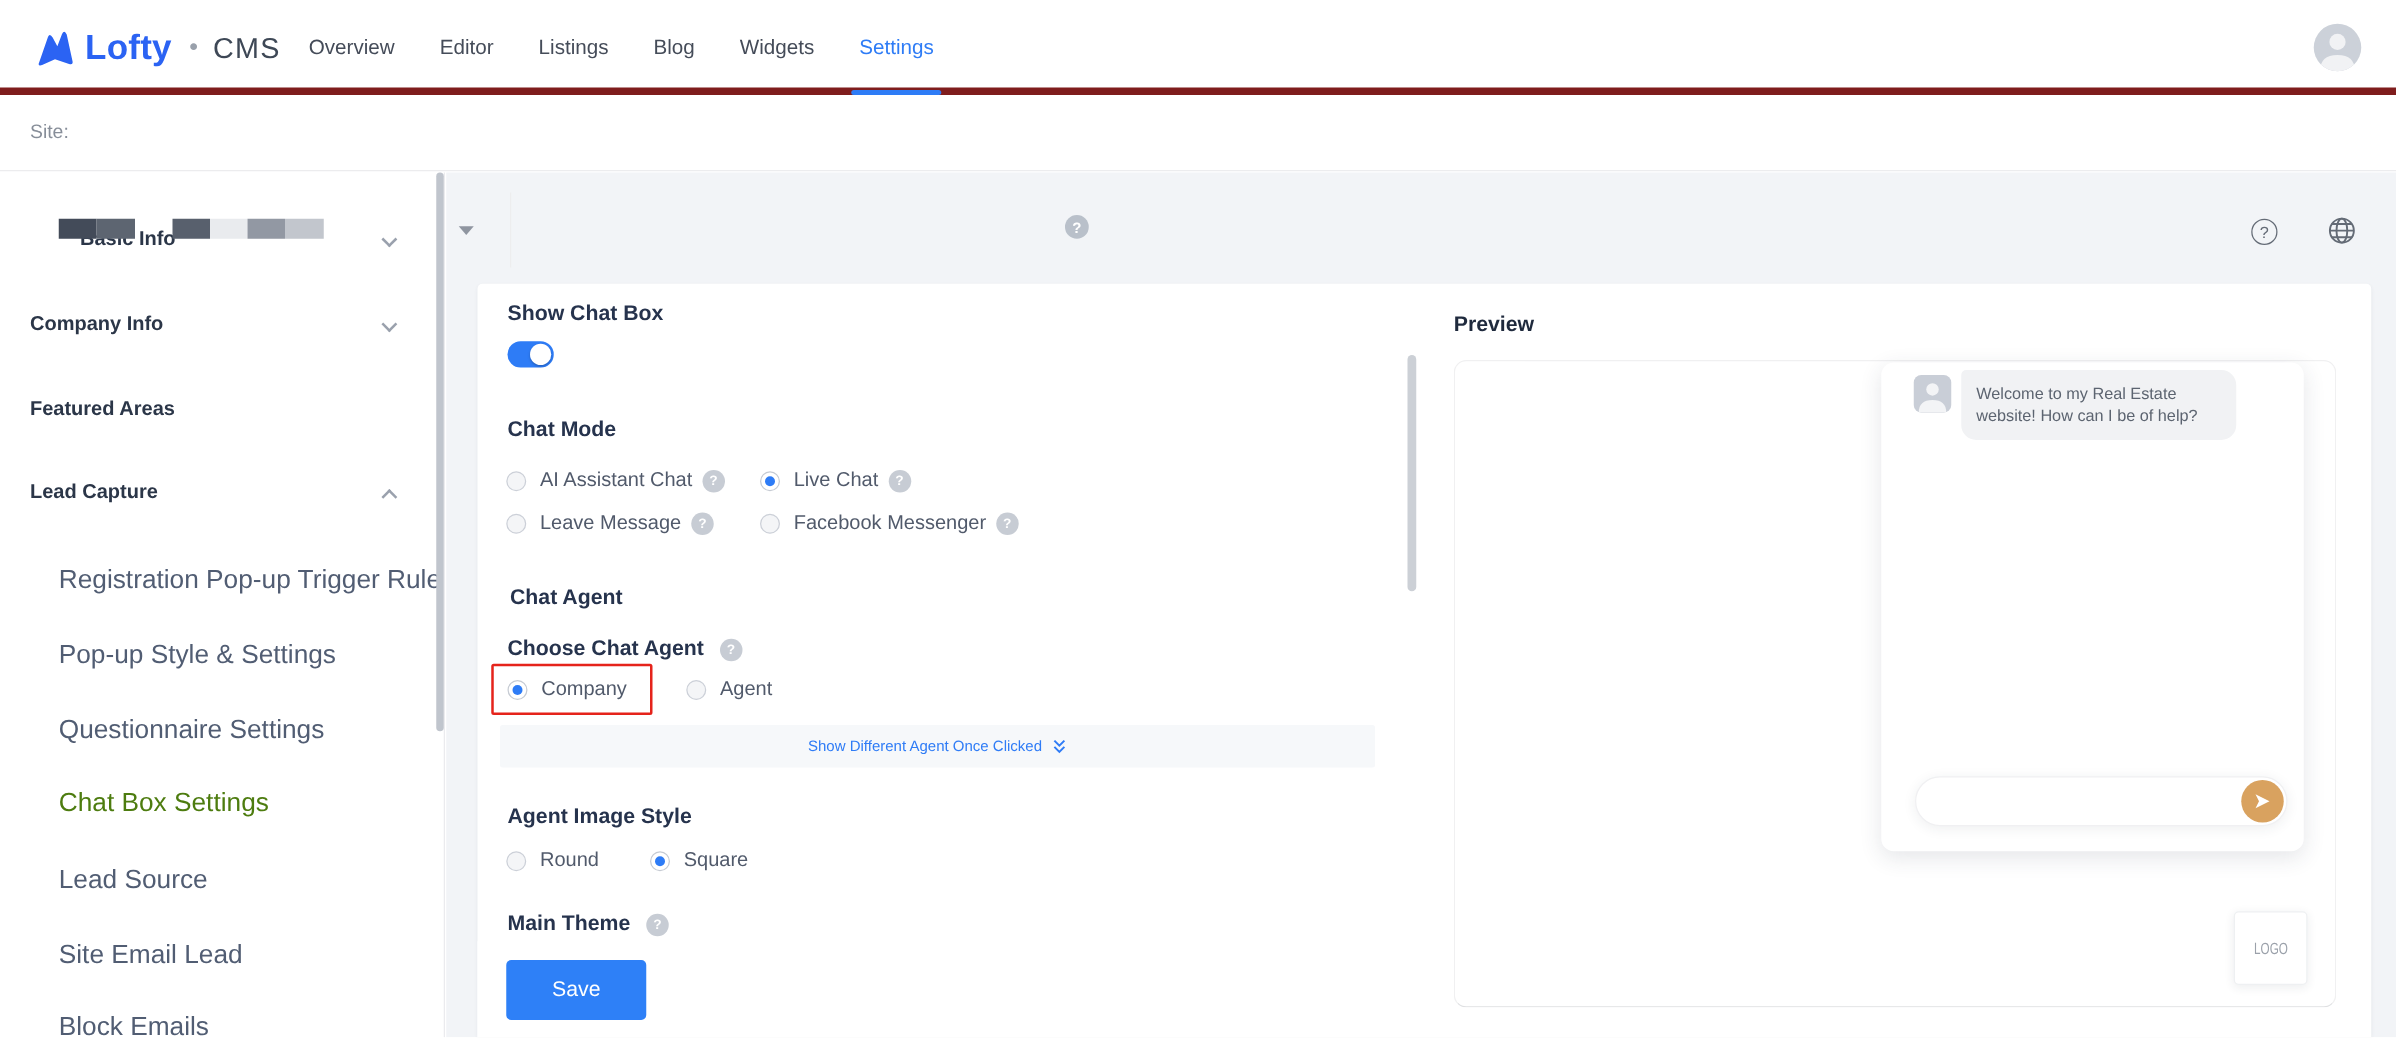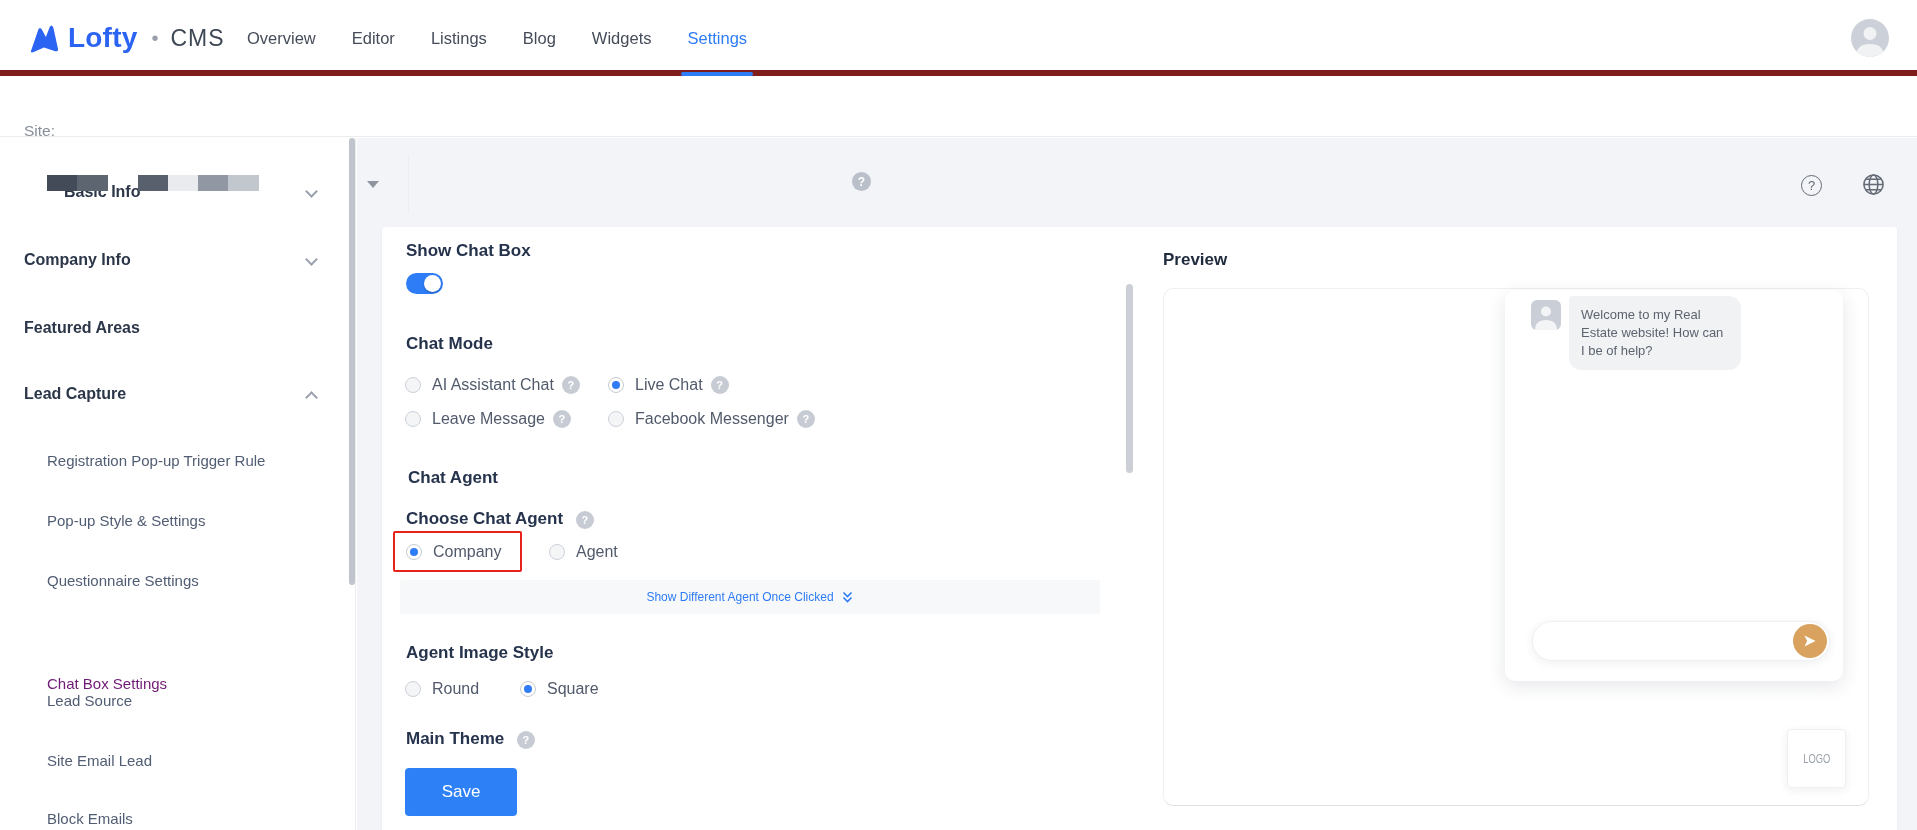--- a/index.html
+++ b/index.html
@@ -20,39 +20,39 @@
               cursor:pointer; position:relative; }
   .nav-item.active { color:#2e7cf6; }
   .nav-item.active::after { content:""; position:absolute; left:-6px; right:-6px; bottom:0;
               height:4px; background:#2e7cf6; border-radius:2px; }
   .avatar { position:absolute; right:28px; top:19px; width:38px; height:38px; border-radius:50%;
             background:#ccd1d9; overflow:hidden; cursor:pointer; }
 
   
   .sitebar { position:absolute; left:0; top:77px; width:1917px; height:60px; background:#fff;
              border-bottom:1px solid #ececee; z-index:4; }
-  .site-label { position:absolute; left:24px; top:20px; font-size:15.5px; color:#878e99;margin-top:25px; }
+  .site-label { position:absolute; left:24px; top:20px; font-size:15.5px; color:#878e99; }
   .redact { position:absolute; top:98px; height:16px; }
   .site-caret { position:absolute; left:367px; top:104px; width:0; height:0;
                 border-left:6px solid transparent; border-right:6px solid transparent;
                 border-top:7px solid #8f95a0; }
   .site-divider { position:absolute; left:408px; top:77px; width:1px; height:60px; background:#ededee; }
   .round-help { position:absolute; right:95px; top:98px; width:21px; height:21px; border-radius:50%;
                 border:1.6px solid #646b76; color:#646b76; font-size:13px; display:flex;
                 align-items:center; justify-content:center; cursor:pointer; }
   .globe { position:absolute; right:32px; top:96px; cursor:pointer; }
 
   
   .sidebar { position:absolute; left:0; top:138px; width:356px; height:692px; background:#fff;
              border-right:1px solid #ebebee; }
   .side-item { position:absolute; left:24px; height:22px; font-size:16px; font-weight:bold;
                color:#2b3648; cursor:pointer; white-space:nowrap; }
-  .side-sub { position:absolute; left:47px; height:22px; font-size:15px; color:#515d73;
+  .side-sub { position:absolute; left:47px; height:22px; font-size:21px; color:#515d73;
               cursor:pointer; white-space:nowrap; }
-  .side-sub.active { color:#701a75;margin-top:44px; }
+  .side-sub.active { color:#4d7c0f; }
   .chev { position:absolute; width:9px; height:9px; border-right:2px solid #9aa1ad;
           border-bottom:2px solid #9aa1ad; left:307px; }
   .chev.down { transform:rotate(45deg); }
   .chev.up { transform:rotate(-135deg); }
   .side-scroll { position:absolute; left:349px; top:0; width:6px; height:447px; background:#c0c5cd;
                  border-radius:3px; cursor:pointer; }
 
   
   .mainbg { position:absolute; left:357px; top:138px; width:1560px; height:692px; background:#f2f4f7; }
   .page-title { position:absolute; left:382px; top:163px; font-size:26px; font-weight:bold;
@@ -101,21 +101,21 @@
 
   
   .preview-heading { position:absolute; left:1163px; top:250px; font-size:17px; font-weight:bold;
                      color:#1f2a3d; }
   .preview-frame { position:absolute; left:1163px; top:288px; width:706px; height:518px;
                    border:1px solid #f0f0f1; border-bottom-color:#dfe0e2; border-radius:10px; }
   .chat-window { position:absolute; left:1505px; top:290px; width:338px; height:391px; background:#fff;
                  border-radius:10px; box-shadow:0 5px 18px rgba(40,50,70,.12); }
   .chat-avatar { position:absolute; left:26px; top:10px; width:30px; height:30px; border-radius:6px;
                  background:#c9ced7; overflow:hidden; }
-  .chat-bubble { position:absolute; left:64px; top:6px; width:172px; background:#f1f2f4;
+  .chat-bubble { position:absolute; left:64px; top:6px; width:220px; background:#f1f2f4;
                  border-radius:4px 12px 12px 12px; padding:10px 12px; font-size:13px;
                  line-height:18px; color:#5c6470; }
   .chat-input { position:absolute; left:27px; top:331px; width:298px; height:40px; background:#fff;
                 border:1px solid #f0f0f2; border-radius:20px;
                 box-shadow:0 2px 10px rgba(40,50,70,.08); }
   .chat-input input { position:absolute; left:20px; top:1px; width:230px; height:36px; border:none;
                 outline:none; font-size:13.5px; color:#5c6470; font-family:"Liberation Sans", sans-serif; }
   .chat-input input::placeholder { color:#c3c7cd; }
   .send-btn { position:absolute; right:2px; top:2px; width:34px; height:34px; border-radius:50%;
               background:#d9a25f; border:none; display:flex; align-items:center;

